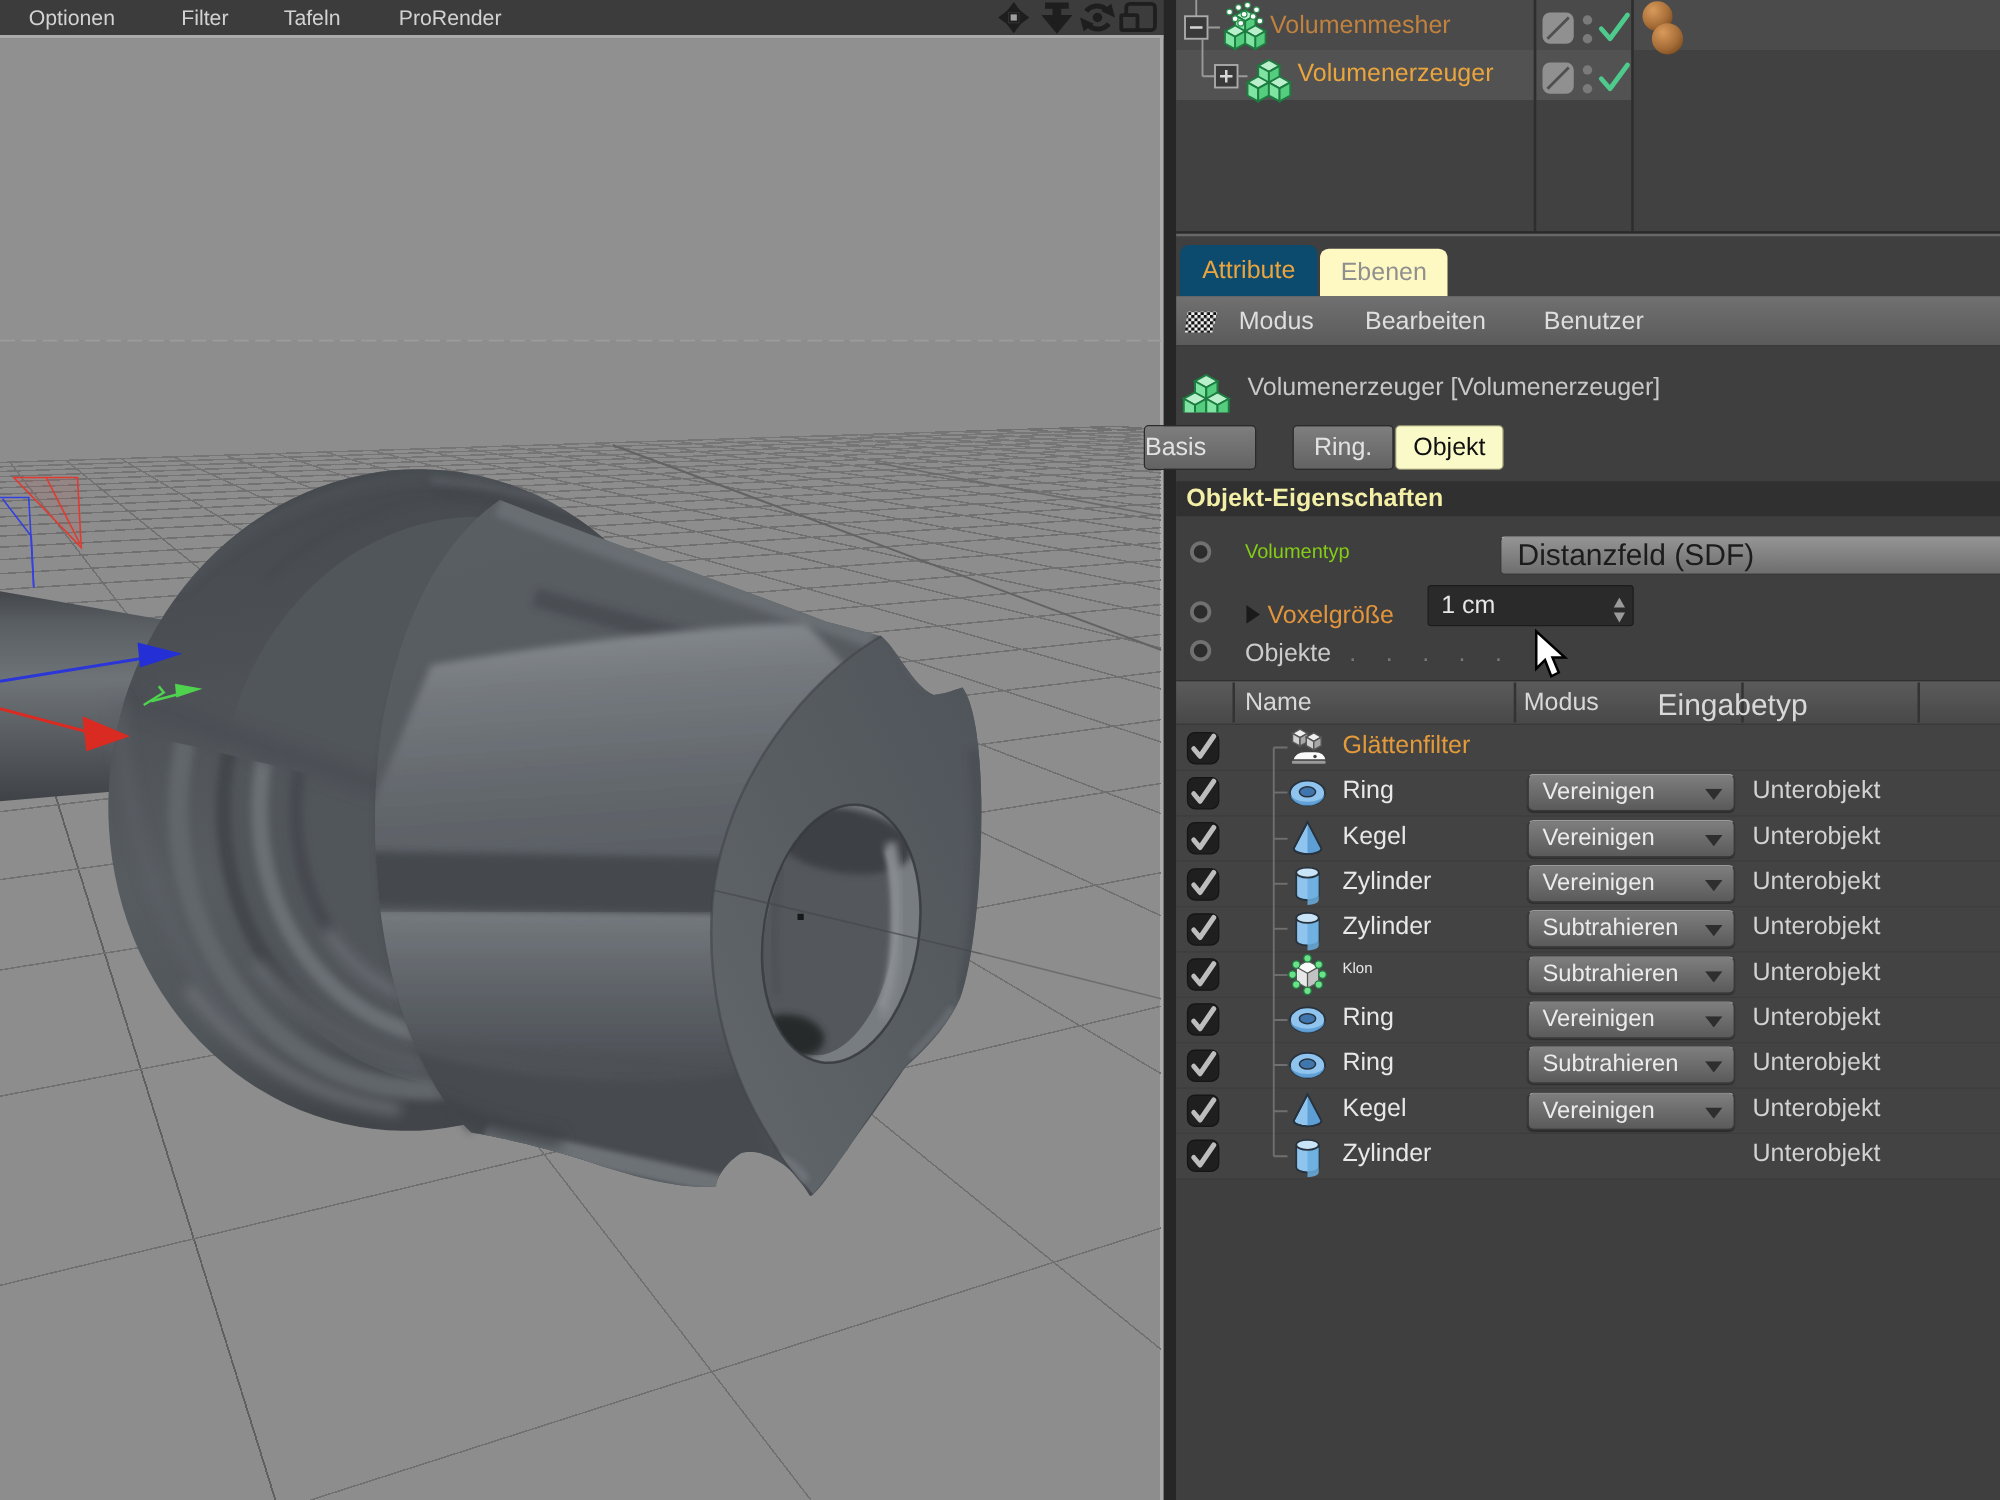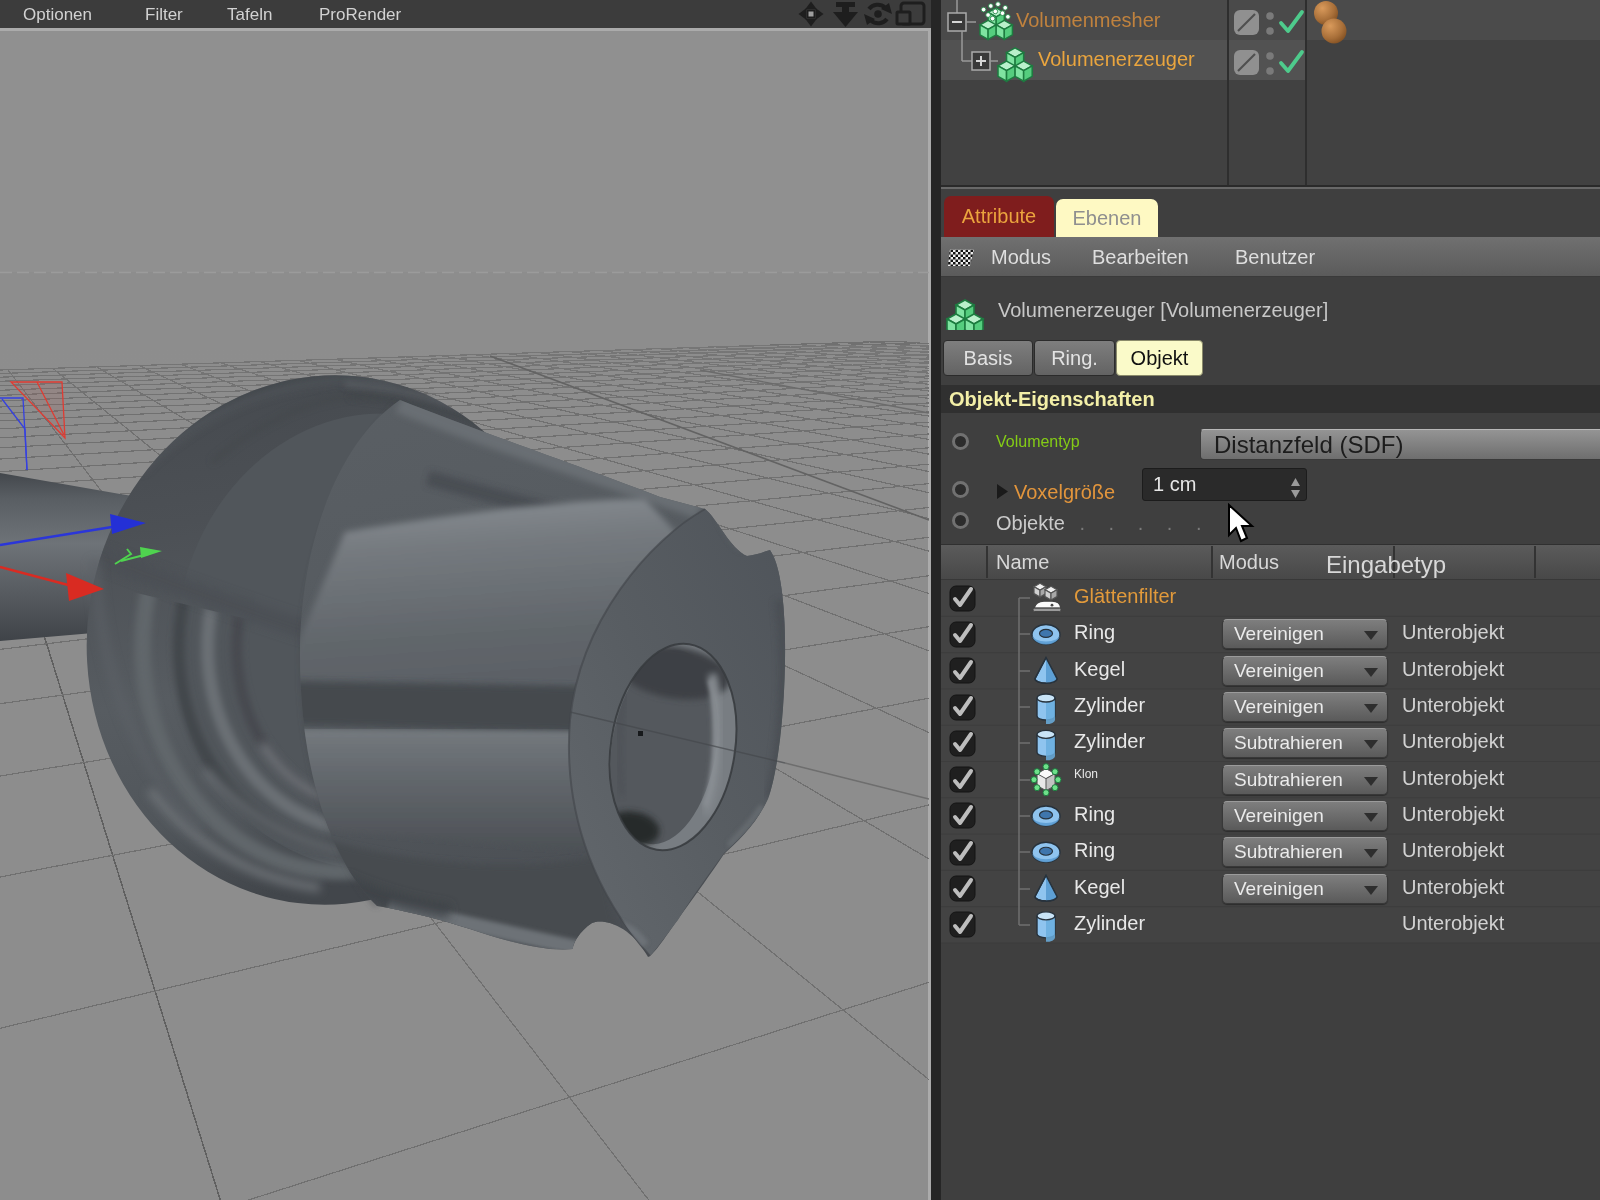--- a/index.html
+++ b/index.html
@@ -350,21 +350,21 @@
         <stop offset="0" stop-color="#d99a5b"></stop>
         <stop offset="0.55" stop-color="#a86f39"></stop>
         <stop offset="1" stop-color="#6f4016"></stop>
       </radialGradient>
     </defs>
     <circle cx="1326" cy="13" r="12" fill="url(#cop)"></circle>
     <circle cx="1334" cy="31" r="12.5" fill="url(#cop)"></circle>
   </svg>
 <div class="abs" style="left:1016px;top:9px;font-size:20px;color:#c0823e">Volumenmesher</div>
 <div class="abs" style="left:1038px;top:48px;font-size:20px;color:#eaa53e">Volumenerzeuger</div>
-<div class="abs" style="left:944px;top:196px;width:110px;height:41px;background:#7f1d1d;border-radius:7px 7px 0 0;color:#eba43e;font-size:20px;text-align:center;line-height:41px">Attribute</div>
+<div class="abs" style="left:944px;top:196px;width:110px;height:41px;background:#0c4a6e;border-radius:7px 7px 0 0;color:#eba43e;font-size:20px;text-align:center;line-height:41px">Attribute</div>
 <div class="abs" style="left:1056px;top:199px;width:102px;height:38px;background:#fef9c3;border-radius:7px 7px 0 0;color:#8f8f8f;font-size:20px;text-align:center;line-height:38px">Ebenen</div>
 <div class="abs" style="left:941px;top:237px;width:659px;height:40px;background:linear-gradient(#707070,#5b5b5b);border-bottom:1px solid #3a3a3a"></div>
 <svg class="abs" style="left:948px;top:247px" width="28" height="21">
 <defs>
       <pattern id="chk" width="5" height="5" patternUnits="userSpaceOnUse">
 <rect width="5" height="5" fill="#f0f0f0"></rect>
         <rect width="2.5" height="2.5" fill="#111"></rect>
 <rect x="2.5" y="2.5" width="2.5" height="2.5" fill="#111"></rect>
       </pattern>
     </defs>
@@ -380,21 +380,21 @@
       <polygon points="27,7 18,12 18,23 27,18" fill="#55cd7e" stroke="#1d7c40" stroke-width="1.6"></polygon>
       <polygon points="9,16 18,21 9,26 0,21" fill="#b9f0cb" stroke="#1d7c40" stroke-width="1.6"></polygon>
       <polygon points="0,21 9,26 9,37 0,32" fill="#7fe3a1" stroke="#1d7c40" stroke-width="1.6"></polygon>
       <polygon points="18,21 9,26 9,37 18,32" fill="#55cd7e" stroke="#1d7c40" stroke-width="1.6"></polygon>
       <polygon points="27,16 36,21 27,26 18,21" fill="#b9f0cb" stroke="#1d7c40" stroke-width="1.6"></polygon>
       <polygon points="18,21 27,26 27,37 18,32" fill="#7fe3a1" stroke="#1d7c40" stroke-width="1.6"></polygon>
       <polygon points="36,21 27,26 27,37 36,32" fill="#55cd7e" stroke="#1d7c40" stroke-width="1.6"></polygon>
     </g>
   </svg>
 <div class="abs" style="left:998px;top:299px;font-size:20px;color:#c8c8c8">Volumenerzeuger [Volumenerzeuger]</div>
-<div class="abs" style="left:943px;top:340px;width:90px;height:36px;background:linear-gradient(#7e7e7e,#636363);border:1px solid #2b2b2b;border-radius:4px;color:#e2e2e2;font-size:20px;text-align:center;line-height:34px">Basis</div>
+<div class="abs" style="left:915px;top:340px;width:90px;height:36px;background:linear-gradient(#7e7e7e,#636363);border:1px solid #2b2b2b;border-radius:4px;color:#e2e2e2;font-size:20px;text-align:left;line-height:34px">Basis</div>
 <div class="abs" style="left:1034px;top:340px;width:81px;height:36px;background:linear-gradient(#7e7e7e,#636363);border:1px solid #2b2b2b;border-radius:4px;color:#e2e2e2;font-size:20px;text-align:center;line-height:34px">Ring.</div>
 <div class="abs" style="left:1116px;top:340px;width:87px;height:36px;background:#fafac9;border:1px solid #8a8a6a;border-radius:4px;color:#101010;font-size:20px;text-align:center;line-height:34px">Objekt</div>
 <div class="abs" style="left:941px;top:385px;width:659px;height:28px;background:#303030;color:#f3efa7;font-size:20px;font-weight:bold;line-height:28px;padding-left:8px">Objekt-Eigenschaften</div>
 <div class="abs" style="left:952px;top:433px;width:17px;height:17px;border-radius:50%;background:#2c2c2c;border:3px solid #717171"></div>
 <div class="abs" style="left:996px;top:433px;font-size:16px;color:#84cc16">Volumentyp</div>
 <div class="abs" style="left:1200px;top:429px;width:456px;height:31px;background:linear-gradient(#949494,#6e6e6e);border:1px solid #3a3a3a;border-top-color:#b8b8b8;border-radius:4px;color:#1c1c1c;font-size:24px;line-height:29px;padding-left:13px">Distanzfeld (SDF)</div>
 <div class="abs" style="left:952px;top:481px;width:17px;height:17px;border-radius:50%;background:#2c2c2c;border:3px solid #717171"></div>
 <svg class="abs" style="left:997px;top:484px" width="11" height="15">
     <polygon points="0,0 11,7.5 0,15" fill="#1a1a1a"></polygon>
   </svg>

